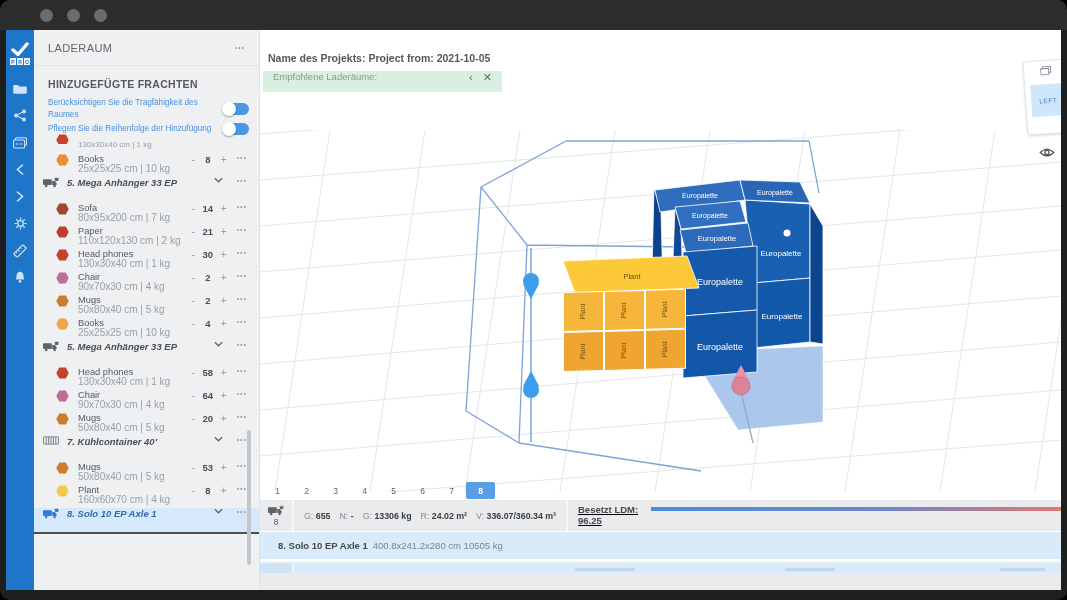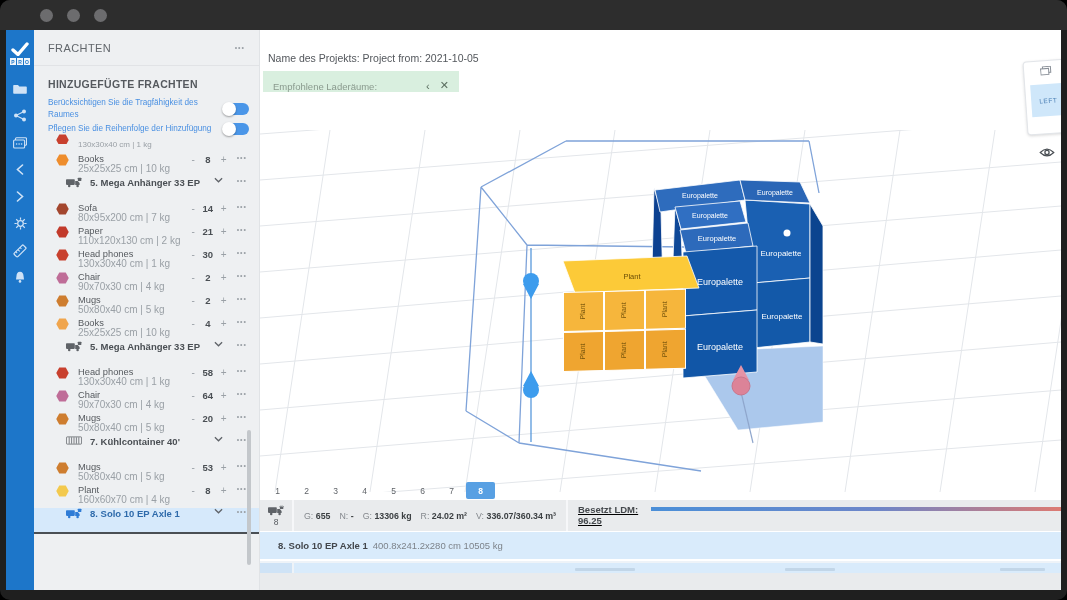--- a/index.html
+++ b/index.html
@@ -30,34 +30,34 @@
   .cargo-list { margin-top:4px; }
   .row { display:flex; align-items:flex-start; padding:0 12px 0 22px; }
   .row.item { height:23px; cursor:pointer; }
   .hex { width:13px; height:12px; flex-shrink:0; clip-path:polygon(25% 4%,75% 4%,98% 50%,75% 96%,25% 96%,2% 50%); margin-right:9px; }
   .meta { flex:1; display:flex; flex-direction:column; line-height:10px; overflow:hidden; }
   .nm { font-size:9.3px; color:#55595e; }
   .dm { font-size:10px; color:#9aa0a6; }
   .qty { display:flex; align-items:center; gap:6px; margin-right:10px; }
   .qbtn { background:none; border:none; color:#9aa0a6; font-size:10px; cursor:pointer; font-family:inherit; line-height:10px; }
   .qv { font-size:9.5px; font-weight:bold; color:#4a4f54; min-width:14px; text-align:center; }
-  .row.group { height:26px; padding-left:32px; cursor:pointer; }
+  .row.group { height:26px; padding-left:9px; cursor:pointer;font-style:italic; }
   .row.group.sel { background:#d6e9fb; border-bottom:2px solid #4a4f54; }
   .gicon { margin-right:8px; display:flex; align-items:center; }
   .glabel { flex:1; font-size:9.5px; font-weight:bold; color:#4a4f54; }
   .chev { margin-right:14px; cursor:pointer; }
   .partial { padding-left:44px; height:14px; font-size:8px; color:#9aa0a6; position:relative; }
   .partial .cuthex { position:absolute; left:22px; top:-6px; width:13px; height:10px; overflow:hidden; }
   .scrollthumb { position:absolute; right:8px; top:400px; width:4px; height:135px; background:#c3c7cb; border-radius:2px; cursor:pointer; }
 
   
   .main { position:relative; flex:1; background:#fff; overflow:hidden; }
   .scene { position:absolute; left:0; top:0; width:801px; height:559px; }
-  .proj-title { position:absolute; left:8px; top:22px; font-size:10.5px; font-weight:400; color:#53575c; z-index:5; }
-  .banner { position:absolute; left:3px; top:41px; width:196px; height:21px; background:#d9efdf; display:flex; align-items:flex-end; padding:0 10px; z-index:5; }
+  .proj-title { position:absolute; left:8px; top:22px; font-size:10.5px; font-weight:700; color:#53575c; z-index:5; }
+  .banner { position:absolute; left:3px; top:41px; width:239px; height:21px; background:#d9efdf; display:flex; align-items:flex-start; padding:0 10px; z-index:5; }
   .banner .blabel { flex:1; font-size:9.5px; color:#8a9a8e; }
   .banner .bctl { color:#5b6e60; cursor:pointer; font-size:11px; margin-left:10px; }
   .viewcube { position:absolute; right:-10px; top:30px; width:46px; height:74px; background:#fff; border:1px solid #e2e5e9; border-radius:4px; transform:rotate(-4deg); box-shadow:0 1px 3px rgba(0,0,0,.15); z-index:6; display:flex; flex-direction:column; align-items:center; padding-top:5px; }
   .vc-face { margin-top:8px; width:34px; height:32px; background:#cfe7fa; display:flex; align-items:center; justify-content:center; font-size:6.5px; color:#4a7fb5; letter-spacing:.5px; cursor:pointer; }
   .eye { position:absolute; right:6px; top:114px; z-index:6; cursor:pointer; }
 
   
   .tabstrip { position:absolute; left:3px; top:452px; height:17px; display:flex; z-index:5; }
   .tab { width:29px; height:17px; display:flex; align-items:center; justify-content:center; font-size:8.5px; color:#5f6368; cursor:pointer; }
   .tab.active { background:#58a0e3; color:#fff; border-radius:2px; font-weight:bold; }
@@ -149,21 +149,21 @@
       <div class="ricon">
           <svg width="12" height="13" viewBox="0 0 12 13">
             <path d="M6,0.8 C3.6,0.8 2.6,2.8 2.5,4.8 L2,8.6 H10 L9.5,4.8 C9.4,2.8 8.4,0.8 6,0.8 Z" fill="#cfe2f6"></path>
             <circle cx="6" cy="10.4" r="1.3" fill="#cfe2f6"></circle>
           </svg>
         </div>
     </div>
 
     <div class="panel">
       <div class="sec">
-        <span>FRACHTEN</span>
+        <span>LADERAUM</span>
         <span class="more"></span>
       </div>
       <div class="added-head">HINZUGEFÜGTE FRACHTEN</div>
       <div class="toggle-row">
         <span class="tlabel">Berücksichtigen Sie die Tragfähigkeit des Raumes</span>
         <span class="switch">
             <span class="knob"></span>
           </span>
       </div>
       <div class="toggle-row">

